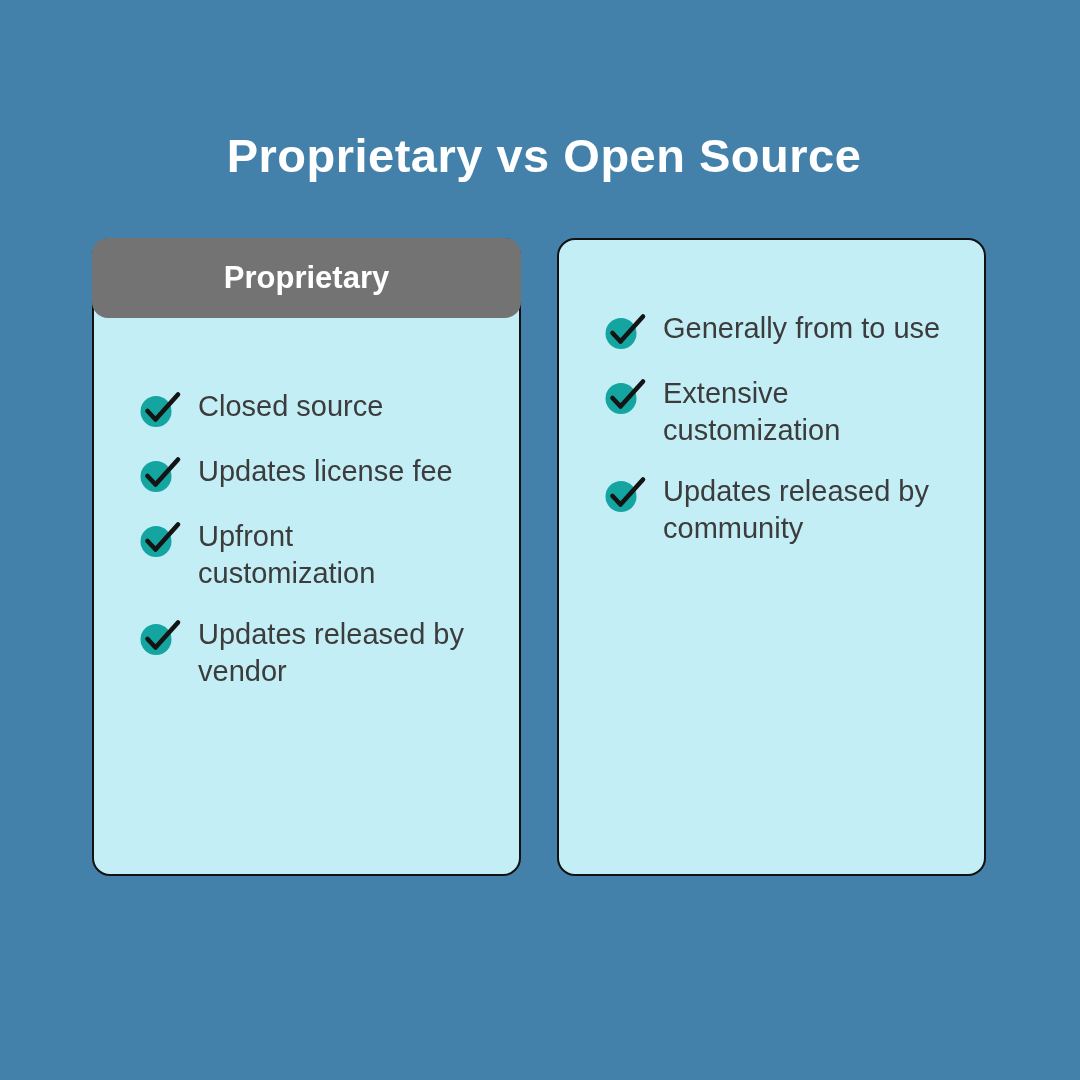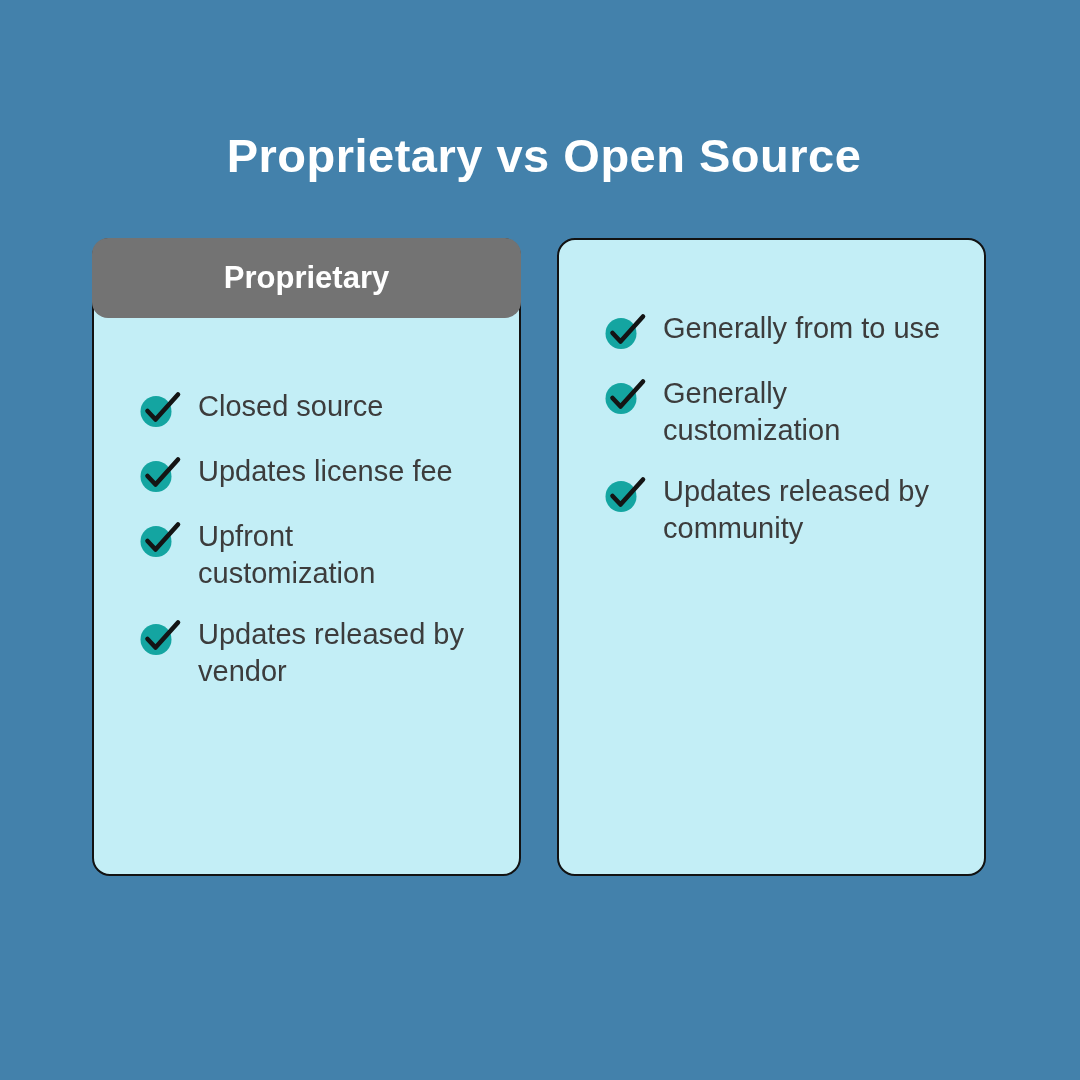--- a/index.html
+++ b/index.html
@@ -138,21 +138,21 @@
       <path d="M7.5 22 L15.5 30.5 L38 5.5" fill="none" stroke="#141414" stroke-width="4.6" stroke-linecap="round" stroke-linejoin="round"></path>
     </svg>
     <span class="item-label">Generally from to use</span>
   </div>
 
   <div class="item">
     <svg class="check-icon" width="44" height="40" viewBox="0 0 44 40" aria-hidden="true">
       <circle cx="16" cy="22.5" r="15.5" fill="#14A5A1"></circle>
       <path d="M7.5 22 L15.5 30.5 L38 5.5" fill="none" stroke="#141414" stroke-width="4.6" stroke-linecap="round" stroke-linejoin="round"></path>
     </svg>
-    <span class="item-label">Generally
+    <span class="item-label">Extensive
 customization</span>
   </div>
 
 
   <div class="item">
     <svg class="check-icon" width="44" height="40" viewBox="0 0 44 40" aria-hidden="true">
       <circle cx="16" cy="22.5" r="15.5" fill="#14A5A1"></circle>
       <path d="M7.5 22 L15.5 30.5 L38 5.5" fill="none" stroke="#141414" stroke-width="4.6" stroke-linecap="round" stroke-linejoin="round"></path>
     </svg>
     <span class="item-label">Updates released by

